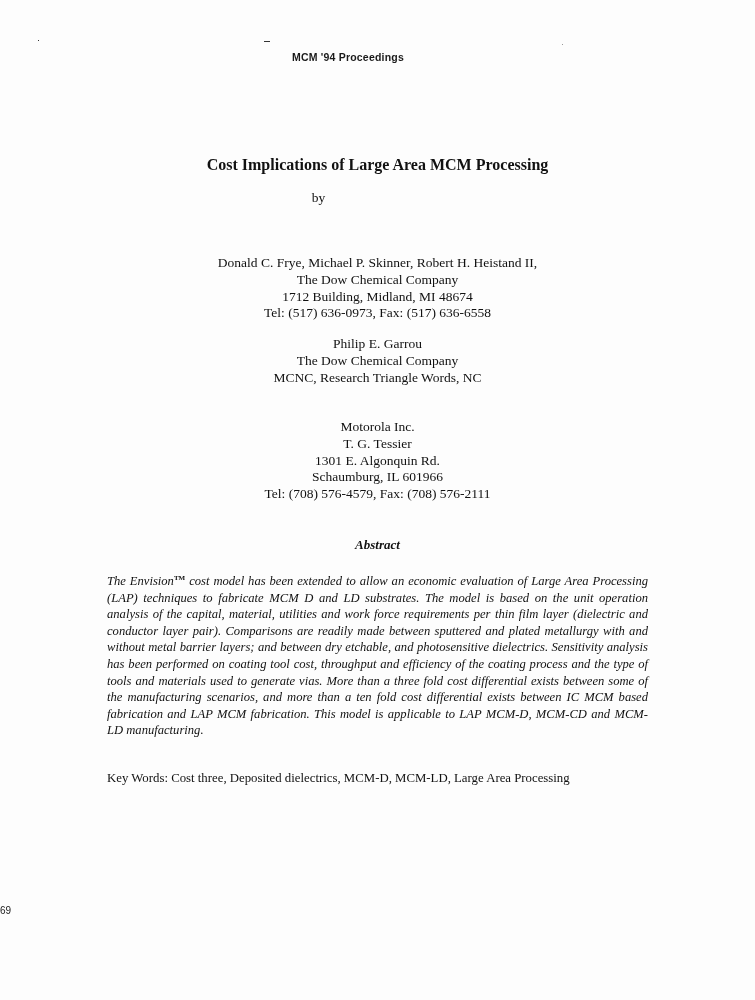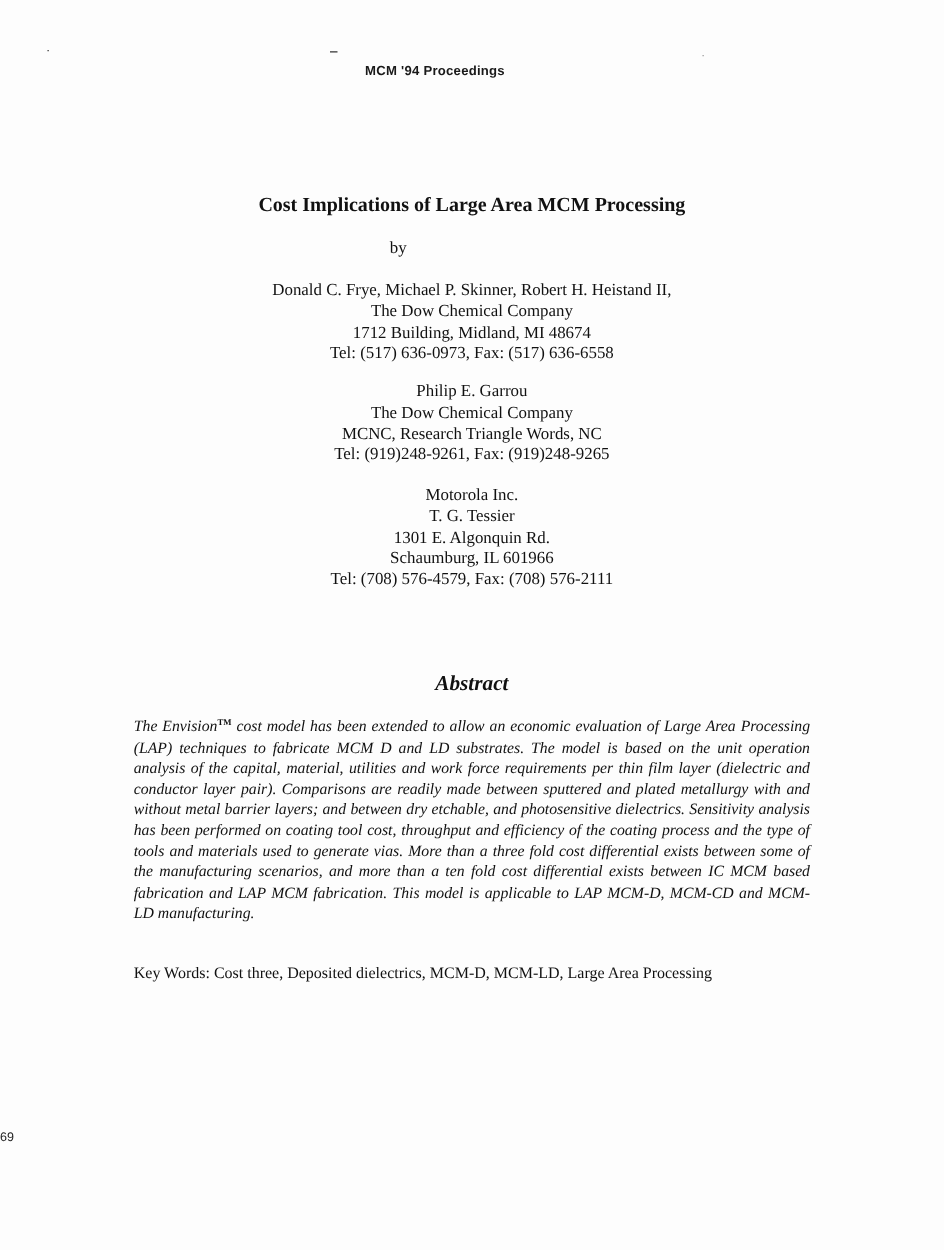--- a/index.html
+++ b/index.html
@@ -49,34 +49,35 @@
       text-align: center;
       font-size: 13.5px;
     }
     .author-block {
       position: absolute;
       left: 0;
       width: 755px;
       text-align: center;
       font-size: 13.5px;
       line-height: 16.8px;
+      margin-top: 31px;
     }
     .author-block div { white-space: nowrap; }
     #block1 { top: 224px; }
     #block2 { top: 305px; }
     #block3 { top: 388px; }
     .abstract-heading {
       position: absolute;
       top: 537px;
       left: 0;
       width: 755px;
       text-align: center;
       font-style: italic;
       font-weight: bold;
-      font-size: 17px;
+      font-size: 13px;
     }
     .abstract-body {
       position: absolute;
       top: 570px;
       left: 107px;
       width: 541px;
       font-style: italic;
       font-size: 12.6px;
       line-height: 16.6px;
       text-align: justify;
@@ -124,21 +125,20 @@
   <div>Donald C. Frye, Michael P. Skinner, Robert H. Heistand II,</div>
   <div>The Dow Chemical Company</div>
   <div>1712 Building, Midland, MI 48674</div>
   <div>Tel: (517) 636-0973, Fax: (517) 636-6558</div>
 </div>
 
 <div class="author-block" id="block2">
   <div>Philip E. Garrou</div>
   <div>The Dow Chemical Company</div>
   <div>MCNC, Research Triangle Words, NC</div>
-  <div>Tel: (919)248-9261, Fax: (919)248-9265</div>
 </div>
 
 <div class="author-block" id="block3">
   <div>Motorola Inc.</div>
   <div>T. G. Tessier</div>
   <div>1301 E. Algonquin Rd.</div>
   <div>Schaumburg, IL 601966</div>
   <div>Tel: (708) 576-4579, Fax: (708) 576-2111</div>
 </div>
 

